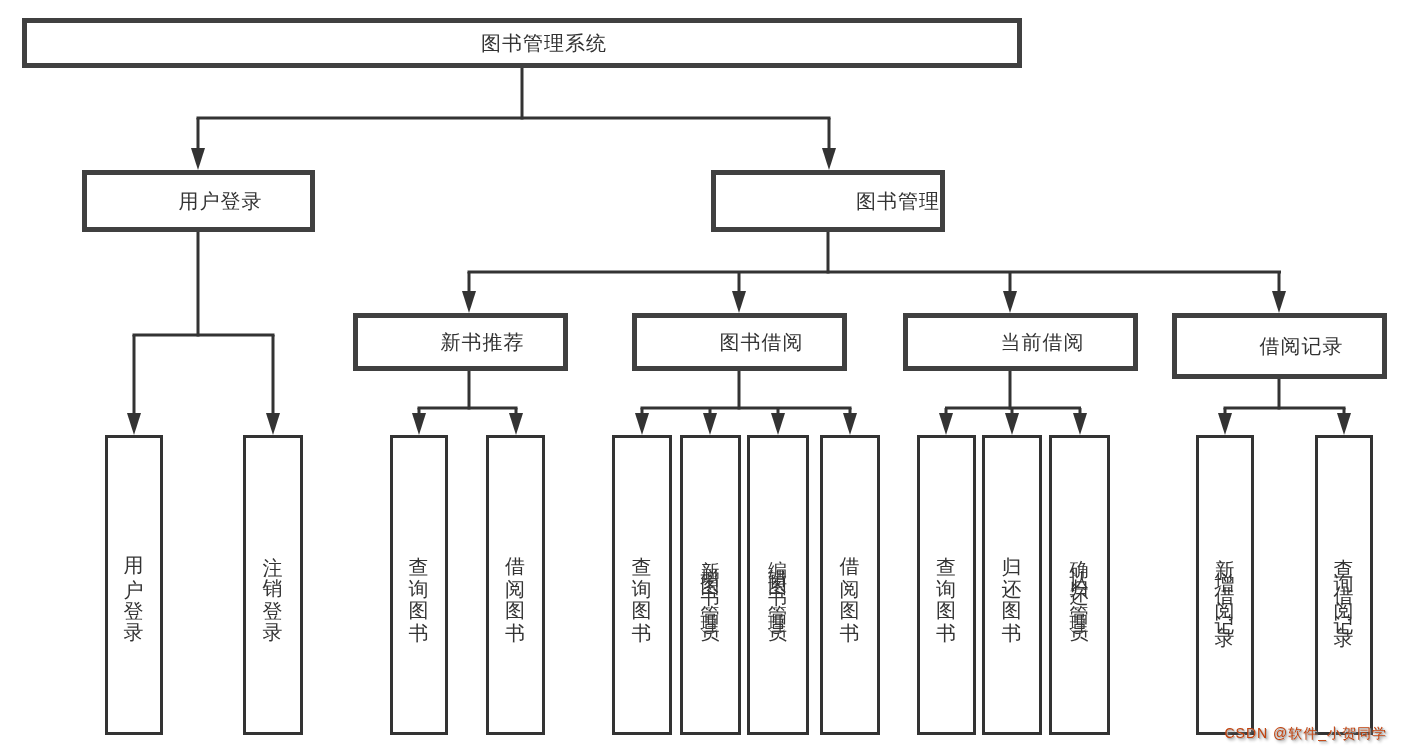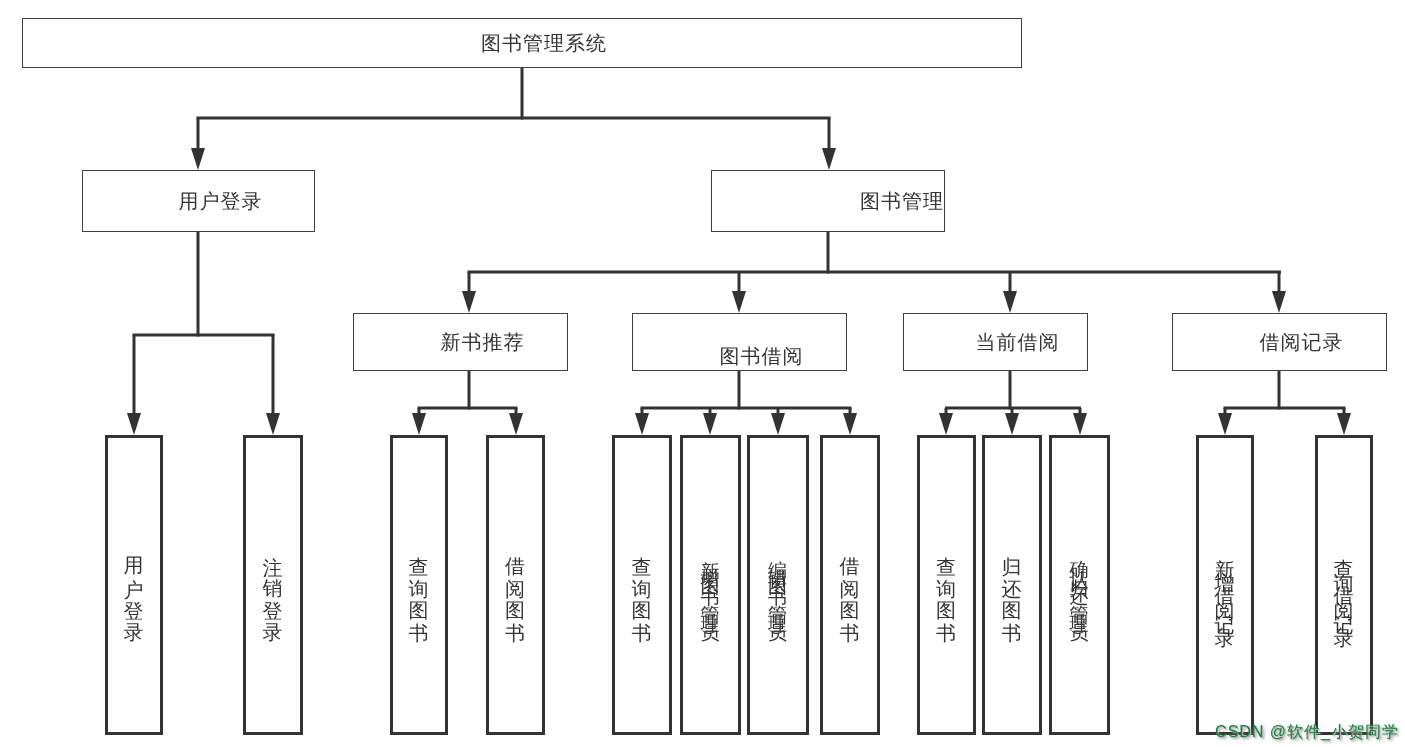--- a/index.html
+++ b/index.html
@@ -14,21 +14,21 @@
   }
   .connectors {
     position: absolute;
     left: 0; top: 0;
     width: 1405px; height: 747px;
     pointer-events: none;
   }
   .node {
     position: absolute;
     box-sizing: border-box;
-    border: 1px solid #404040;
+    border: 5px solid #404040;
     background: #ffffff;
     display: flex;
     align-items: center;
     justify-content: center;
     font-size: 20px;
     letter-spacing: 1px;
     color: #333333;
     white-space: nowrap;
     padding-left: 44px;
   }
@@ -48,24 +48,24 @@
     color: #333333;
     line-height: 1;
     overflow: hidden;
   }
   .leaf span { display: block; }
   .len4 { letter-spacing: 22px; }
   .len6 { letter-spacing: 14px; }
   .len9 { letter-spacing: 9px; font-size: 19px; }
   .watermark {
     position: absolute;
-    right: 6px;
+    right: 18px;
     bottom: 4px;
-    font-size: 16px;
-    color: #15803d;
+    font-size: 14px;
+    color: #c2410c;
     text-shadow: 1px 1px 0 #b5b5b5, 2px 2px 3px #8a8a8a;
     letter-spacing: 1px;
     pointer-events: none;
   }
 </style>
 </head>
 <body>
 
 <div class="canvas">
 
@@ -145,27 +145,27 @@
   <div class="node" style="left:82px; top:170px; width:233px; height:62px;">
     <span>用户登录</span>
   </div>
   <div class="node" style="left:711px; top:170px; width:234px; height:62px;justify-content:flex-end;">
     <span>图书管理</span>
   </div>
 
   <div class="node" style="left:353px; top:313px; width:215px; height:58px;">
     <span>新书推荐</span>
   </div>
-  <div class="node" style="left:632px; top:313px; width:215px; height:58px;align-items:flex-end;">
+  <div class="node" style="left:632px; top:313px; width:215px; height:58px;">
     <span>图书借阅</span>
   </div>
-  <div class="node" style="left:903px; top:313px; width:185px; height:58px;">
+  <div class="node" style="left:903px; top:313px; width:235px; height:58px;">
     <span>当前借阅</span>
   </div>
-  <div class="node" style="left:1172px; top:313px; width:215px; height:58px;">
+  <div class="node" style="left:1172px; top:313px; width:215px; height:66px;">
     <span>借阅记录</span>
   </div>
 
   <div class="leaf len4" style="left:105px; width:58px;">
     <span>用户登录</span>
   </div>
   <div class="leaf len4" style="left:243px; width:60px;">
     <span>注销登录</span>
   </div>
 

